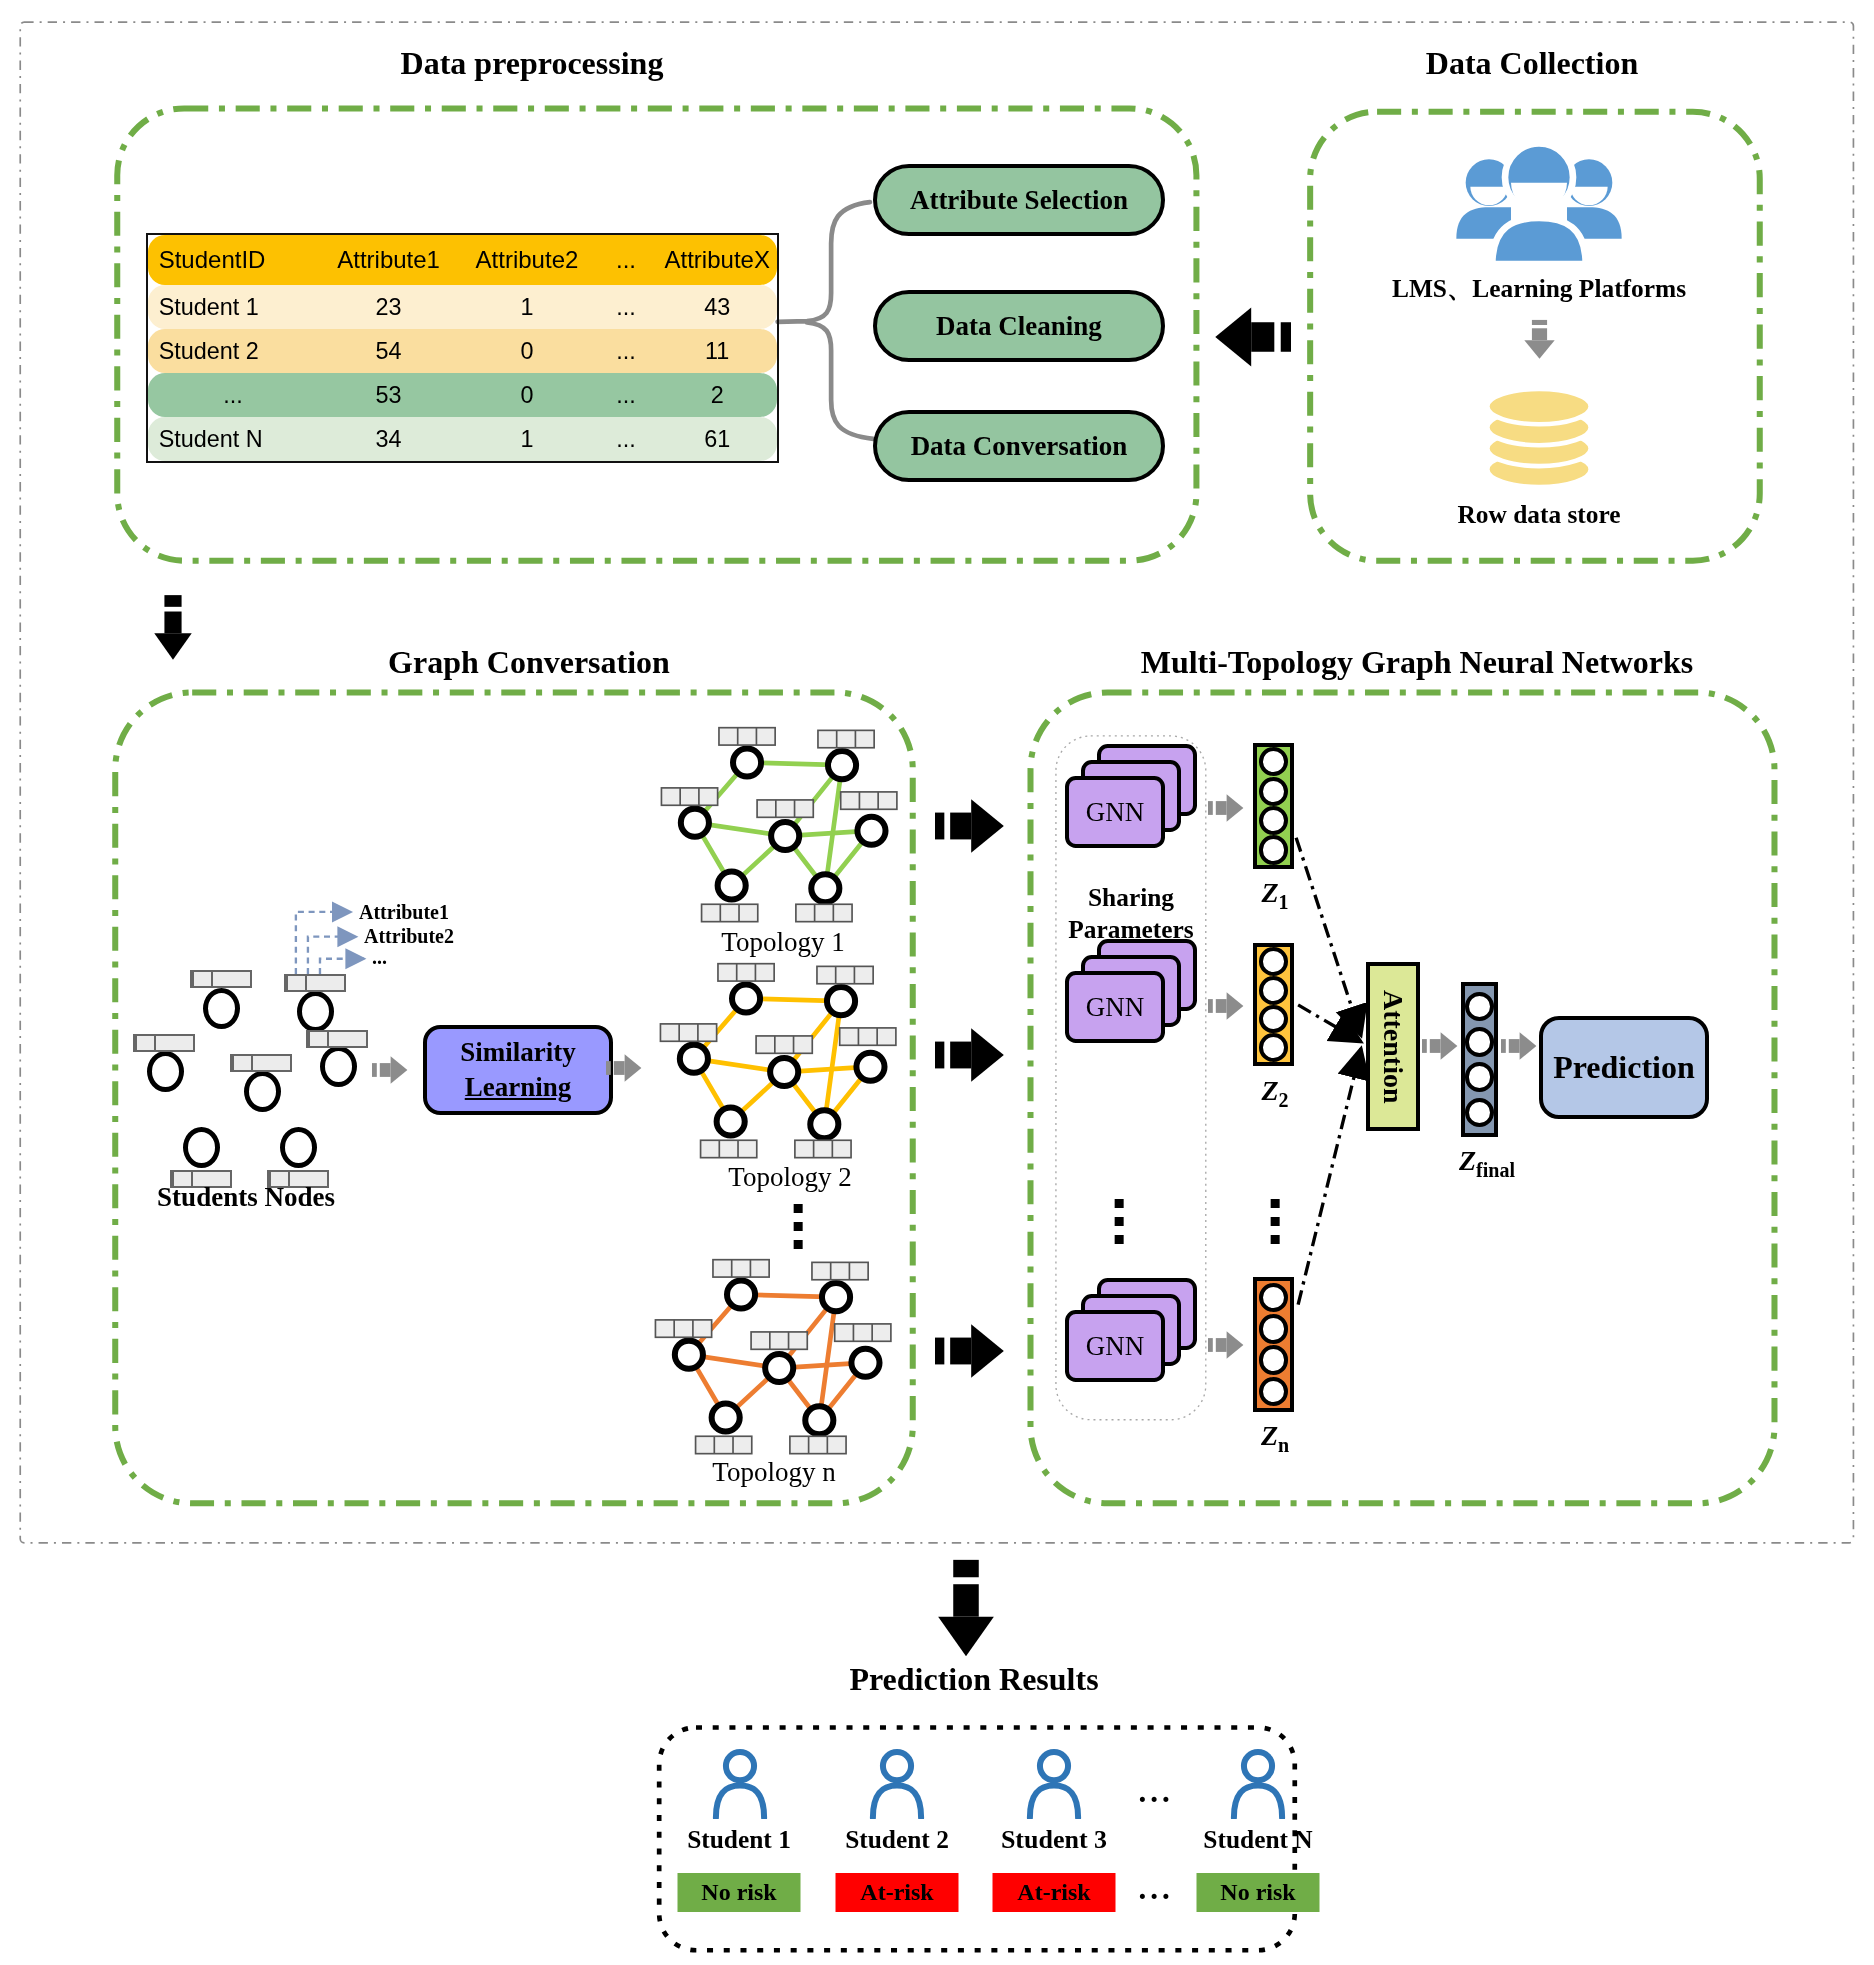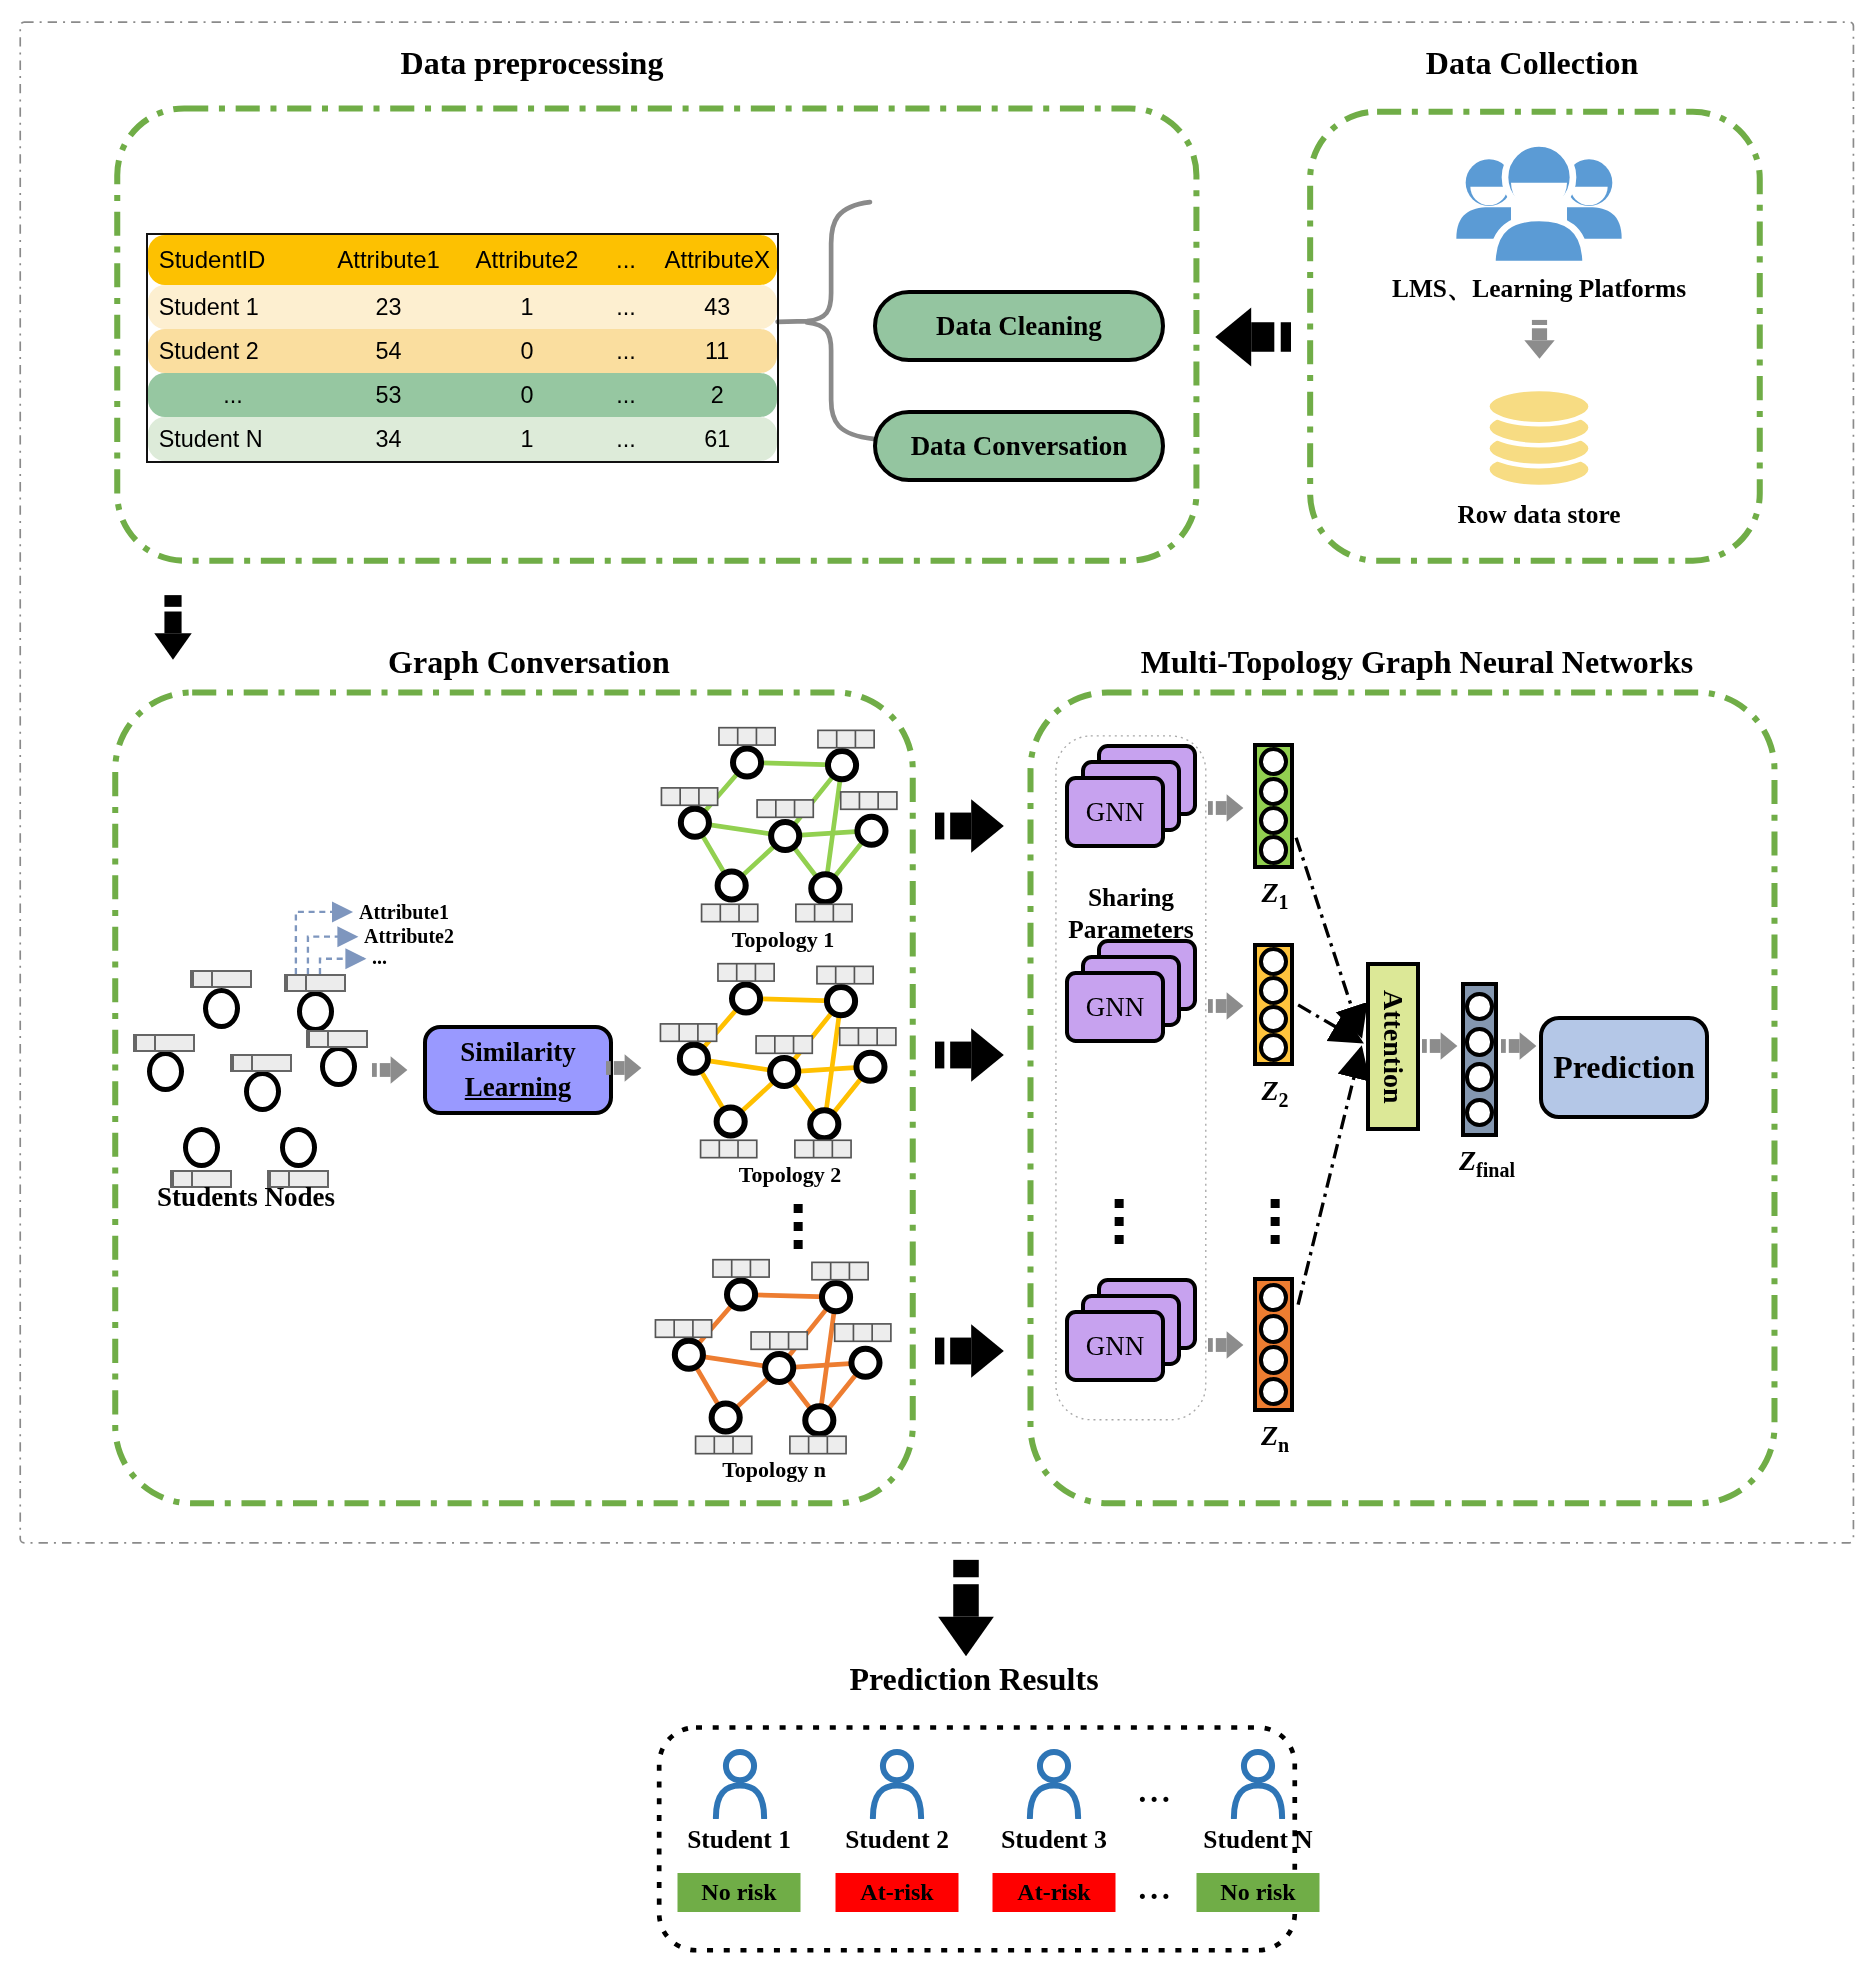--- a/index.html
+++ b/index.html
@@ -54,21 +54,21 @@
   .ba{position:absolute;fill:#000;}
   .rot90{transform:rotate(90deg);}
   .flipx{transform:scaleX(-1);}
   
   .vdots{position:absolute;display:flex;flex-direction:column;gap:9.4px;transform:translateX(-50%);}
   .vdots i{width:8.7px;height:8.7px;background:#000;}
   
   .badge{position:absolute;width:123px;height:39px;top:1873px;background:var(--bc,#888);
          display:flex;align-items:center;justify-content:center;font-weight:bold;font-size:24px;transform:translateX(-50%);}
   .annot{position:absolute;font-weight:bold;font-size:20px;white-space:nowrap;}
-  .topolabel{position:absolute;font-weight:bold;font-size:22px;white-space:nowrap;transform:translateX(-50%);}
+  .topolabel{position:absolute;font-weight:normal;font-size:27px;white-space:nowrap;transform:translateX(-50%);}
   .edge{stroke:var(--edge,#92D050);stroke-width:7;stroke-linecap:round;}
   .tnode{fill:#fff;stroke:#000;stroke-width:9;}
   .sfbox rect{fill:#EDEDED;stroke:#555;stroke-width:2.5;}
   .sfbox line{stroke:#555;stroke-width:2.5;}
   .people circle,.people .fillpart{fill:var(--pc,#5B9BD5);}
   .db ellipse{fill:var(--dbc,#F7DC83);stroke:#fff;stroke-width:7;}
   .rperson{stroke:var(--poc,#2E75B6);fill:none;stroke-width:9;}
   .dotsh{position:absolute;font-weight:bold;font-size:31px;letter-spacing:4px;transform:translateX(-50%);}
 </style>
 </head>
@@ -163,20 +163,21 @@
     </div>
     <div class="trow body" style="--bg: #DDEBD9;">
       <span>Student N</span>
       <span>34</span>
       <span>1</span>
       <span>...</span>
       <span>61</span>
     </div>
   </div>
 
+  <div class="pill" style="top: 164px; --pg: #94C5A0;">Attribute Selection</div>
   <div class="pill" style="top: 290px; --pg: #94C5A0;">Data Cleaning</div>
   <div class="pill" style="top: 410px; --pg: #94C5A0;">Data Conversation</div>
 
   <svg class="ba flipx" style="left:1214px;top:302px" width="77" height="70" viewBox="0 0 120 100">
       <use href="#barrow"></use>
     </svg>
 
   <div class="abs people" style="left: 1452px; top: 136px; --pc: #5B9BD5;">
     <svg width="174" height="128" viewBox="0 0 260 192">
       <g class="fillpart">

